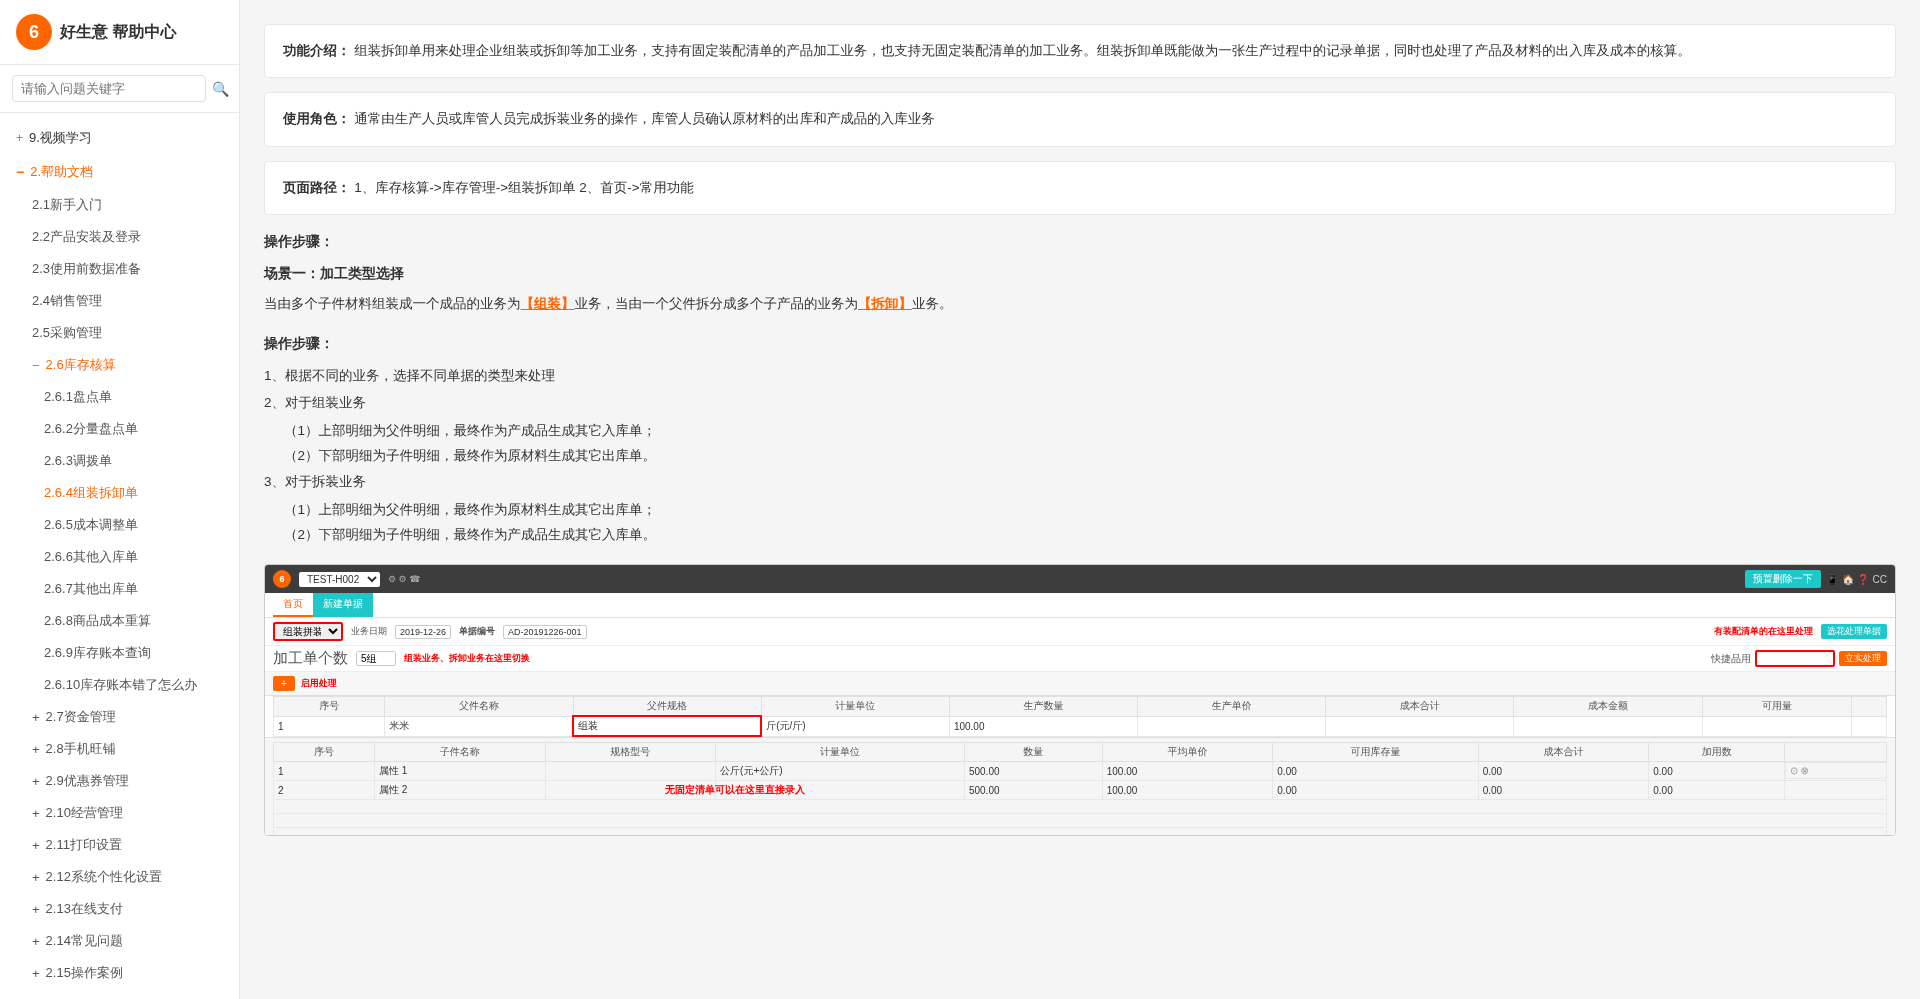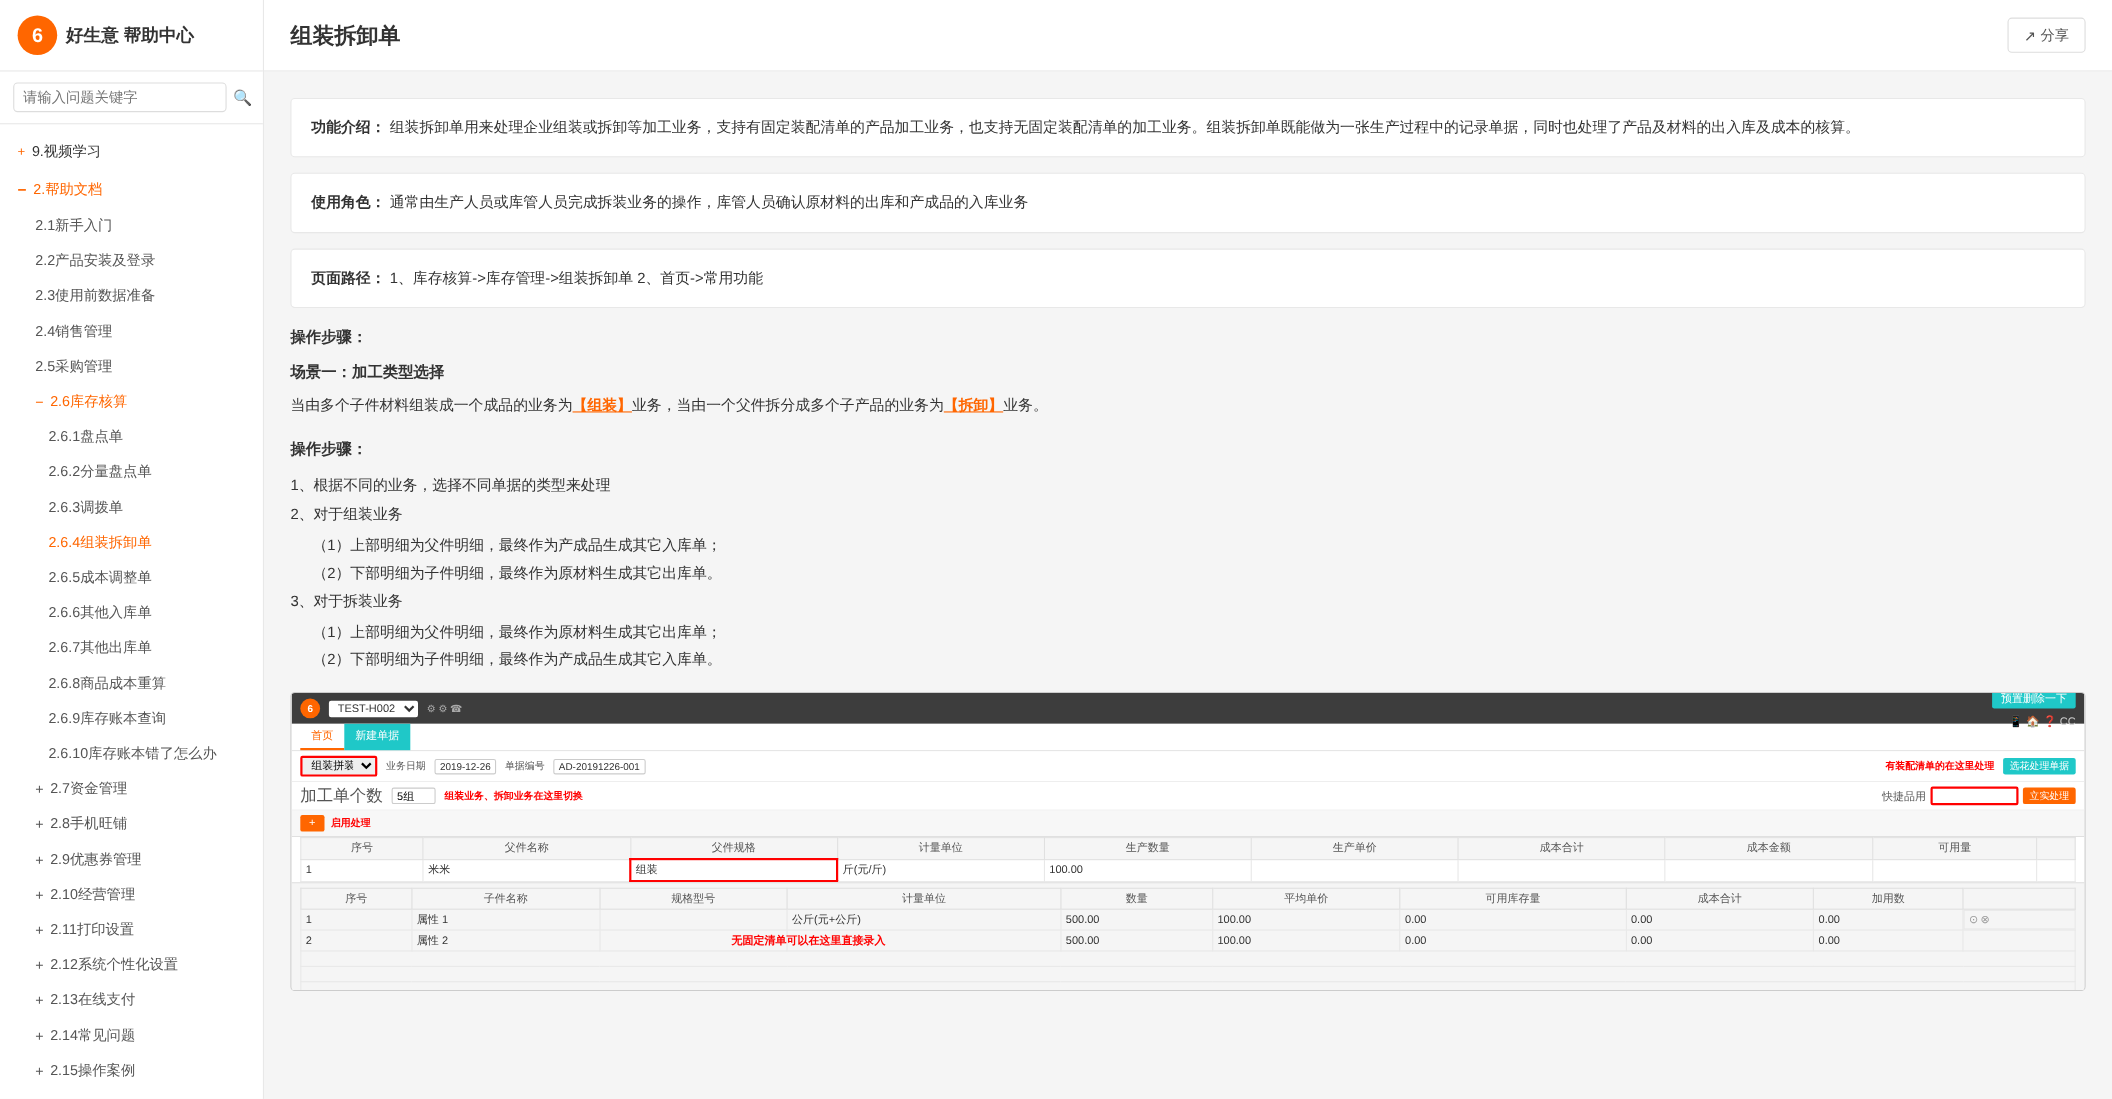--- a/index.html
+++ b/index.html
@@ -381,27 +381,20 @@
       <span>2.14常见问题</span>
     </div>
     <div class="nav-sub-item">
       <span class="plus-icon">+</span>
       <span>2.15操作案例</span>
     </div>
   </div>
 </div>
 
 <div id="main">
-  <div class="main-header">
-    <h1 class="main-title">组装拆卸单</h1>
-    <button class="share-btn">
-      <span>↗</span>
-      <span>分享</span>
-    </button>
-  </div>
   <div class="main-body">
 
     <div class="info-box">
       <span style="font-weight:bold;">功能介绍：</span>
       <span>组装拆卸单用来处理企业组装或拆卸等加工业务，支持有固定装配清单的产品加工业务，也支持无固定装配清单的加工业务。组装拆卸单既能做为一张生产过程中的记录单据，同时也处理了产品及材料的出入库及成本的核算。</span>
     </div>
 
     <div class="info-box">
       <span style="font-weight:bold;">使用角色：</span>
       <span>通常由生产人员或库管人员完成拆装业务的操作，库管人员确认原材料的出库和产成品的入库业务</span>
@@ -435,38 +428,38 @@
     <div class="screenshot-container">
       <div class="screenshot-inner">
         <div class="mock-app">
 
           <div class="mock-topbar">
             <div class="mock-topbar-logo">6</div>
             <select class="mock-topbar-select">
               <option>TEST-H002</option>
             </select>
             <span style="color:#aaa;font-size:9px;">⚙ ⚙ ☎</span>
-            <div style="margin-left:auto;display:flex;gap:6px;align-items:flex-end;flex-direction:column;">
+            <div style="margin-left:auto;display:flex;gap:6px;align-items:center;">
               <button class="mock-teal-btn">预置删除一下</button>
               <span style="color:#ccc;font-size:10px;">📱 🏠 ❓ CC</span>
             </div>
           </div>
 
           <div style="display:flex;background:#fff;border-bottom:1px solid #e0e0e0;padding:0 8px;">
             <div style="padding:4px 10px;font-size:10px;color:#f60;border-bottom:2px solid #f60;cursor:pointer;">首页</div>
             <div style="padding:4px 10px;font-size:10px;color:#fff;background:#1fc8c8;cursor:pointer;">新建单据</div>
           </div>
 
           <div style="display:flex;align-items:center;gap:8px;padding:4px 8px;background:#fff;border-bottom:1px solid #eee;">
             <select class="mock-input" style="width:70px;border:2px solid #f00;">
               <option>组装拼装</option>
             </select>
             <span style="font-size:9px;color:#555;">业务日期</span>
             <span style="font-size:9px;color:#333;border:1px solid #ccc;padding:1px 4px;border-radius:2px;">2019-12-26</span>
-            <span style="font-size:9px;color:#555;">单据编号</span>
+            <span style="font-size:9px;color:#555;font-weight:bold;">单据编号</span>
             <span style="font-size:9px;color:#333;border:1px solid #ccc;padding:1px 4px;border-radius:2px;">AD-20191226-001</span>
             <span style="margin-left:auto;font-size:9px;color:#f00;font-weight:bold;">有装配清单的在这里处理</span>
             <button class="mock-teal-btn" style="font-size:9px;padding:1px 6px;">选花处理单据</button>
           </div>
 
           <div style="display:flex;align-items:center;gap:8px;padding:3px 8px;background:#fff;border-bottom:1px solid #eee;">
             <span style="font-size:15px;color:#555;">加工单个数</span>
             <input class="mock-input" style="width: 40px;" value="5组">
             <span style="font-size:9px;color:#f00;font-weight:bold;">组装业务、拆卸业务在这里切换</span>
             <span style="margin-left:auto;display:flex;gap:4px;align-items:center;">

